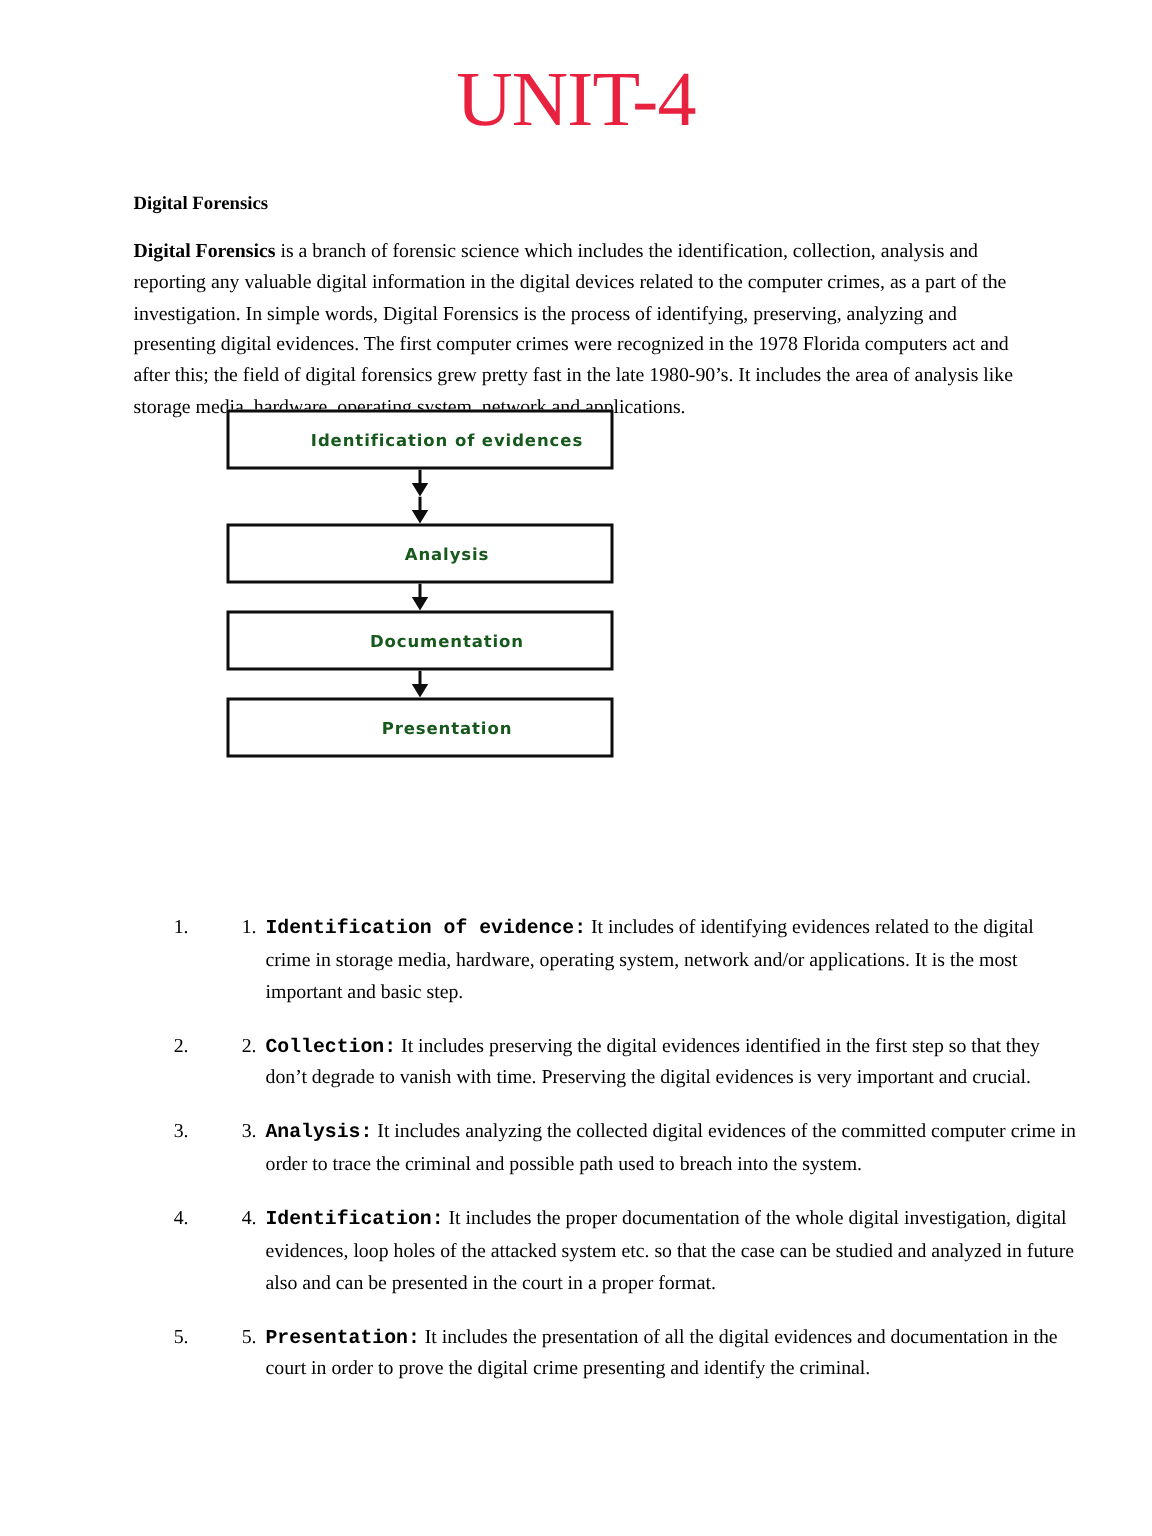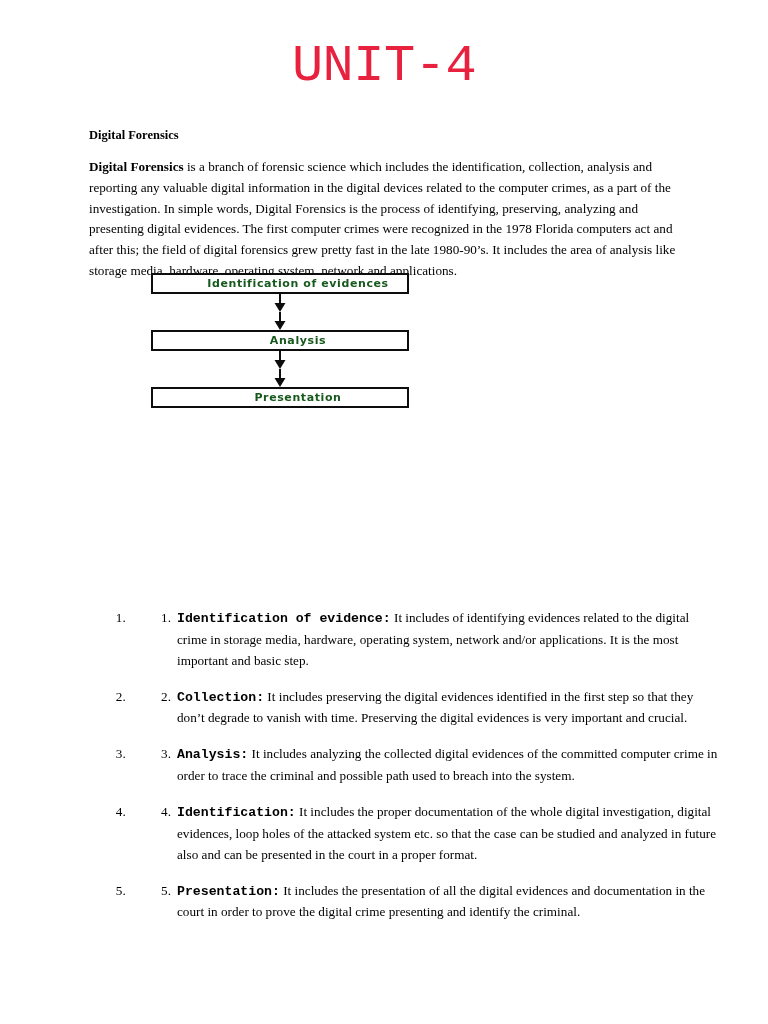--- a/index.html
+++ b/index.html
@@ -17,21 +17,21 @@
     color: #000000;
   }
 
   
   .unit-title {
     position: absolute;
     top: 40px;
     left: 0;
     width: 768px;
     text-align: center;
-    font-family: Liberation Mono, monospace;
+    font-family: Liberation Serif, serif;
     font-size: 52px;
     font-weight: 400;
     line-height: 1.05;
     color: #e8213f;
     letter-spacing: -0.5px;
   }
 
   
   .content {
     position: absolute;
@@ -56,21 +56,21 @@
   
   .flowchart {
     position: absolute;
     left: 151px;
     top: 273px;
     width: 258px;
   }
   .fc-box {
     box-sizing: border-box;
     width: 258px;
-    height: 21px;
+    height: 40px;
     border: 2px solid #0d0d0d;
     background: #ffffff;
     display: flex;
     align-items: center;
     justify-content: center;
     padding-left: 36px;
   }
   .fc-label {
     font-family: "DejaVu Sans", "Liberation Sans", sans-serif;
     font-size: 11px;
@@ -163,20 +163,23 @@
     </svg>
 
     <div class="fc-box">
       <span class="fc-label">Analysis</span>
     </div>
     <svg class="fc-arrow" viewBox="0 0 258 18">
       <line x1="129" y1="0" x2="129" y2="11" stroke="#0d0d0d" stroke-width="2"></line>
       <polygon points="129,18 123.5,9 134.5,9" fill="#0d0d0d"></polygon>
     </svg>
 
+    <div class="fc-box">
+      <span class="fc-label">Documentation</span>
+    </div>
     <svg class="fc-arrow" viewBox="0 0 258 18">
       <line x1="129" y1="0" x2="129" y2="11" stroke="#0d0d0d" stroke-width="2"></line>
       <polygon points="129,18 123.5,9 134.5,9" fill="#0d0d0d"></polygon>
     </svg>
 
     <div class="fc-box">
       <span class="fc-label">Presentation</span>
     </div>
 
   </div>

